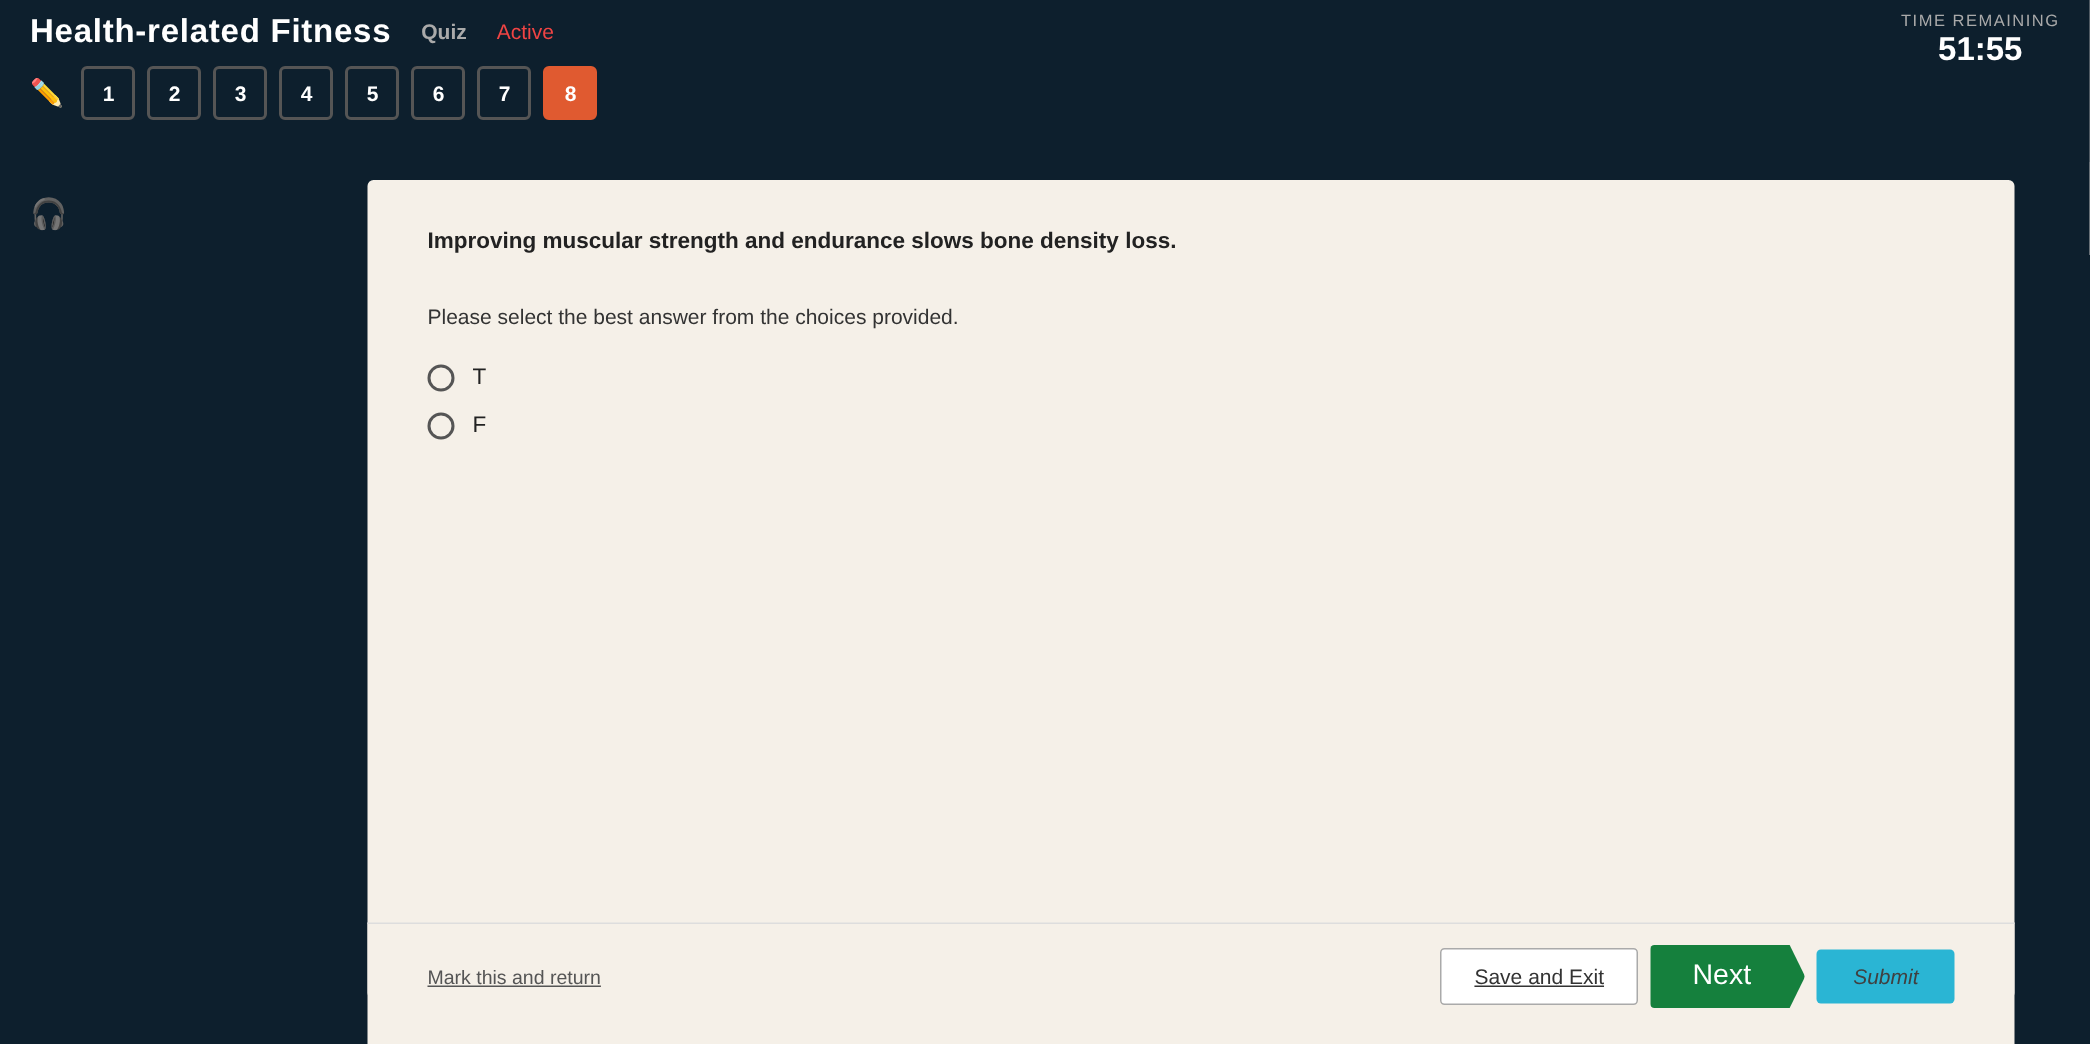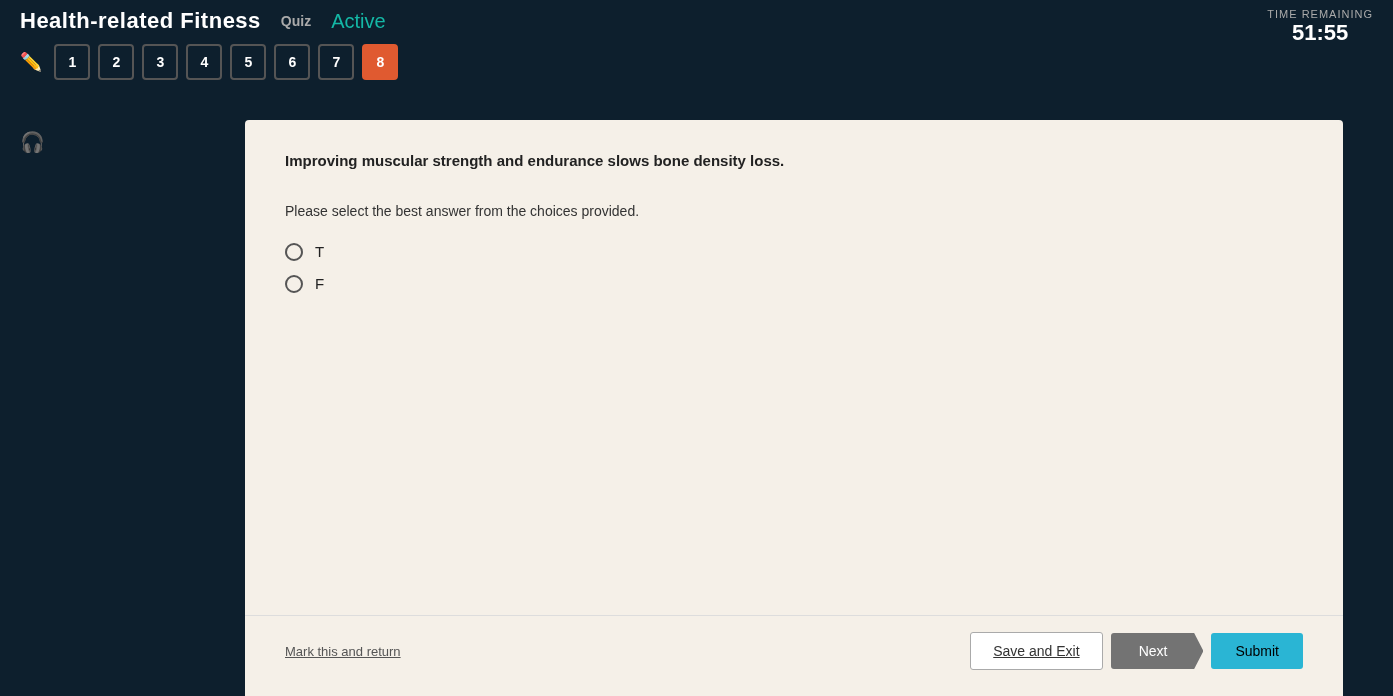--- a/index.html
+++ b/index.html
@@ -45,22 +45,22 @@
       letter-spacing: 0.5px;
     }
 
     .quiz-label {
       color: #aaa;
       font-size: 14px;
       font-weight: bold;
     }
 
     .active-badge {
-      color: #14b8a6;
-      font-size: 20px;
+      color: #ef4444;
+      font-size: 14px;
     }
 
     .nav-row {
       display: flex;
       align-items: center;
       gap: 8px;
       margin-top: 4px;
     }
 
     .edit-icon {
@@ -210,39 +210,40 @@
       border: 1px solid #aaa;
       border-radius: 3px;
       font-size: 14px;
       color: #333;
       cursor: pointer;
       text-decoration: underline;
     }
 
     .btn-next {
       padding: 10px 28px;
-      background: #737373;
+      background: #15803d;
       border: none;
       border-radius: 3px;
-      font-size: 14px;
+      font-size: 19px;
       color: #fff;
       cursor: pointer;
       clip-path: polygon(0 0, 90% 0, 100% 50%, 90% 100%, 0 100%);
       padding-right: 36px;
       text-align: center;
     }
 
     .btn-submit {
       padding: 10px 24px;
       background: #2ab5d4;
       border: none;
       border-radius: 3px;
       font-size: 14px;
-      color: #000000;
-      cursor: pointer;
+      color: #404040;
+      cursor: pointer;
+      font-style: italic;
     }
   </style>
 </head>
 <body>
 
 <div class="dark-bg"></div>
 
 <div class="top-bar">
   <div class="title-row">
     <span class="page-title">Health-related Fitness</span>

